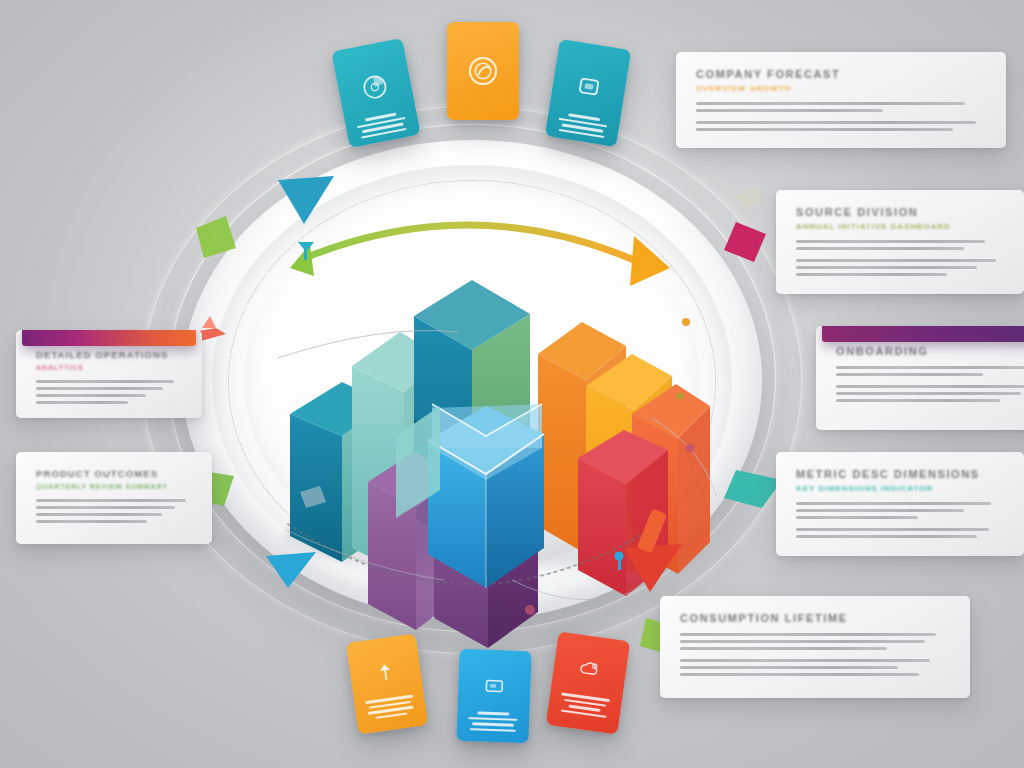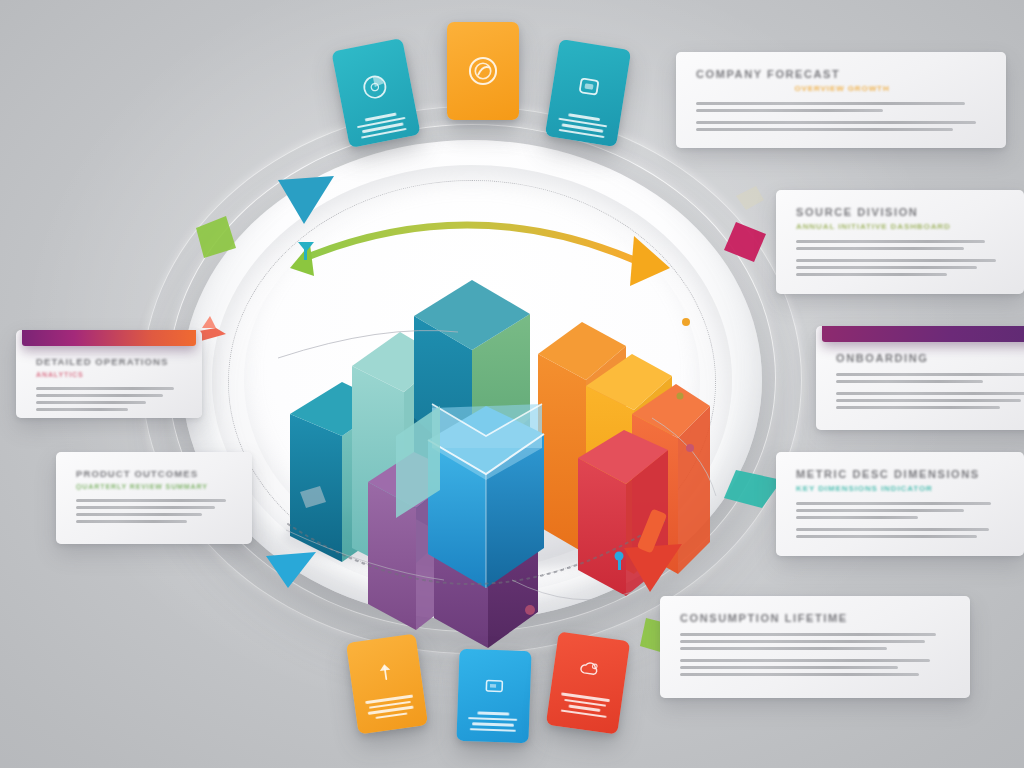--- a/index.html
+++ b/index.html
@@ -38,21 +38,21 @@
     border-radius:5px;
     box-shadow:0 10px 22px rgba(80,82,90,.20), 0 2px 5px rgba(80,82,90,.14);
     padding:16px 18px 18px 20px;
     overflow:hidden;
   }
   .card .accentbar{
     position:absolute; left:6px; right:6px; top:-6px; height:22px;
     border-radius:3px;
     box-shadow:0 5px 12px rgba(60,20,70,.35);
   }
-  .card.hasbar{ padding-top:26px; }
+  .card.hasbar{ padding-top:19px; }
 
   
   .tile{
     position:absolute; border-radius:7px;
     box-shadow:0 12px 24px rgba(70,72,80,.30), 0 3px 7px rgba(70,72,80,.22);
     display:flex; flex-direction:column; align-items:center;
     padding-top:26px; overflow:hidden;
   }
   .tile .gl{ width:34px; height:34px; opacity:.92; }
   .tile .tl{
@@ -290,21 +290,21 @@
   <polygon points="736,222 766,234 754,262 724,250" fill="#c8185a" opacity=".92"></polygon>
   <polygon points="736,470 782,480 762,508 724,498" fill="#2fb8ab" opacity=".92"></polygon>
   <polygon points="196,470 234,476 224,506 188,498" fill="#7cc043" opacity=".9"></polygon>
   <polygon points="646,618 686,628 674,656 640,646" fill="#8dc63f" opacity=".9"></polygon>
   <polygon points="736,196 756,186 764,200 746,210" fill="#d8d5c0" opacity=".55"></polygon>
   <polygon points="300,492 320,486 326,502 306,508" fill="#cfd2d6" opacity=".5"></polygon>
 </svg>
 
 <div class="card" style="left:676px; top:52px; width:330px; height:96px;">
   <div class="blurtitle">COMPANY FORECAST</div>
-  <div class="blursub" style="color:#f0a429;text-align:center;">OVERVIEW GROWTH</div>
+  <div class="blursub" style="color:#f0a429;">OVERVIEW GROWTH</div>
   <div class="blurpara">
     <div class="blurline" style="width:92%"></div>
     <div class="blurline" style="width:64%"></div>
   </div>
   <div class="blurpara">
     <div class="blurline" style="width:96%"></div>
     <div class="blurline" style="width:88%"></div>
   </div>
 </div>
 
@@ -369,21 +369,21 @@
   <div class="blurtitle" style="font-size:9.5px;letter-spacing:1.1px;">DETAILED OPERATIONS</div>
   <div class="blursub" style="color:#d4556f;font-size:7px;">ANALYTICS</div>
   <div class="blurpara">
     <div class="blurline" style="width:93%"></div>
     <div class="blurline" style="width:86%"></div>
     <div class="blurline" style="width:74%"></div>
     <div class="blurline" style="width:62%"></div>
   </div>
 </div>
 
-<div class="card" style="left:16px; top:452px; width:196px; height:92px;margin-left:40px;">
+<div class="card" style="left:16px; top:452px; width:196px; height:92px;">
   <div class="blurtitle" style="font-size:9.5px;letter-spacing:1.1px;">PRODUCT OUTCOMES</div>
   <div class="blursub" style="color:#6aa84f;font-size:7px;">QUARTERLY REVIEW SUMMARY</div>
   <div class="blurpara">
     <div class="blurline" style="width:95%"></div>
     <div class="blurline" style="width:88%"></div>
     <div class="blurline" style="width:80%"></div>
     <div class="blurline" style="width:70%"></div>
   </div>
 </div>
 

